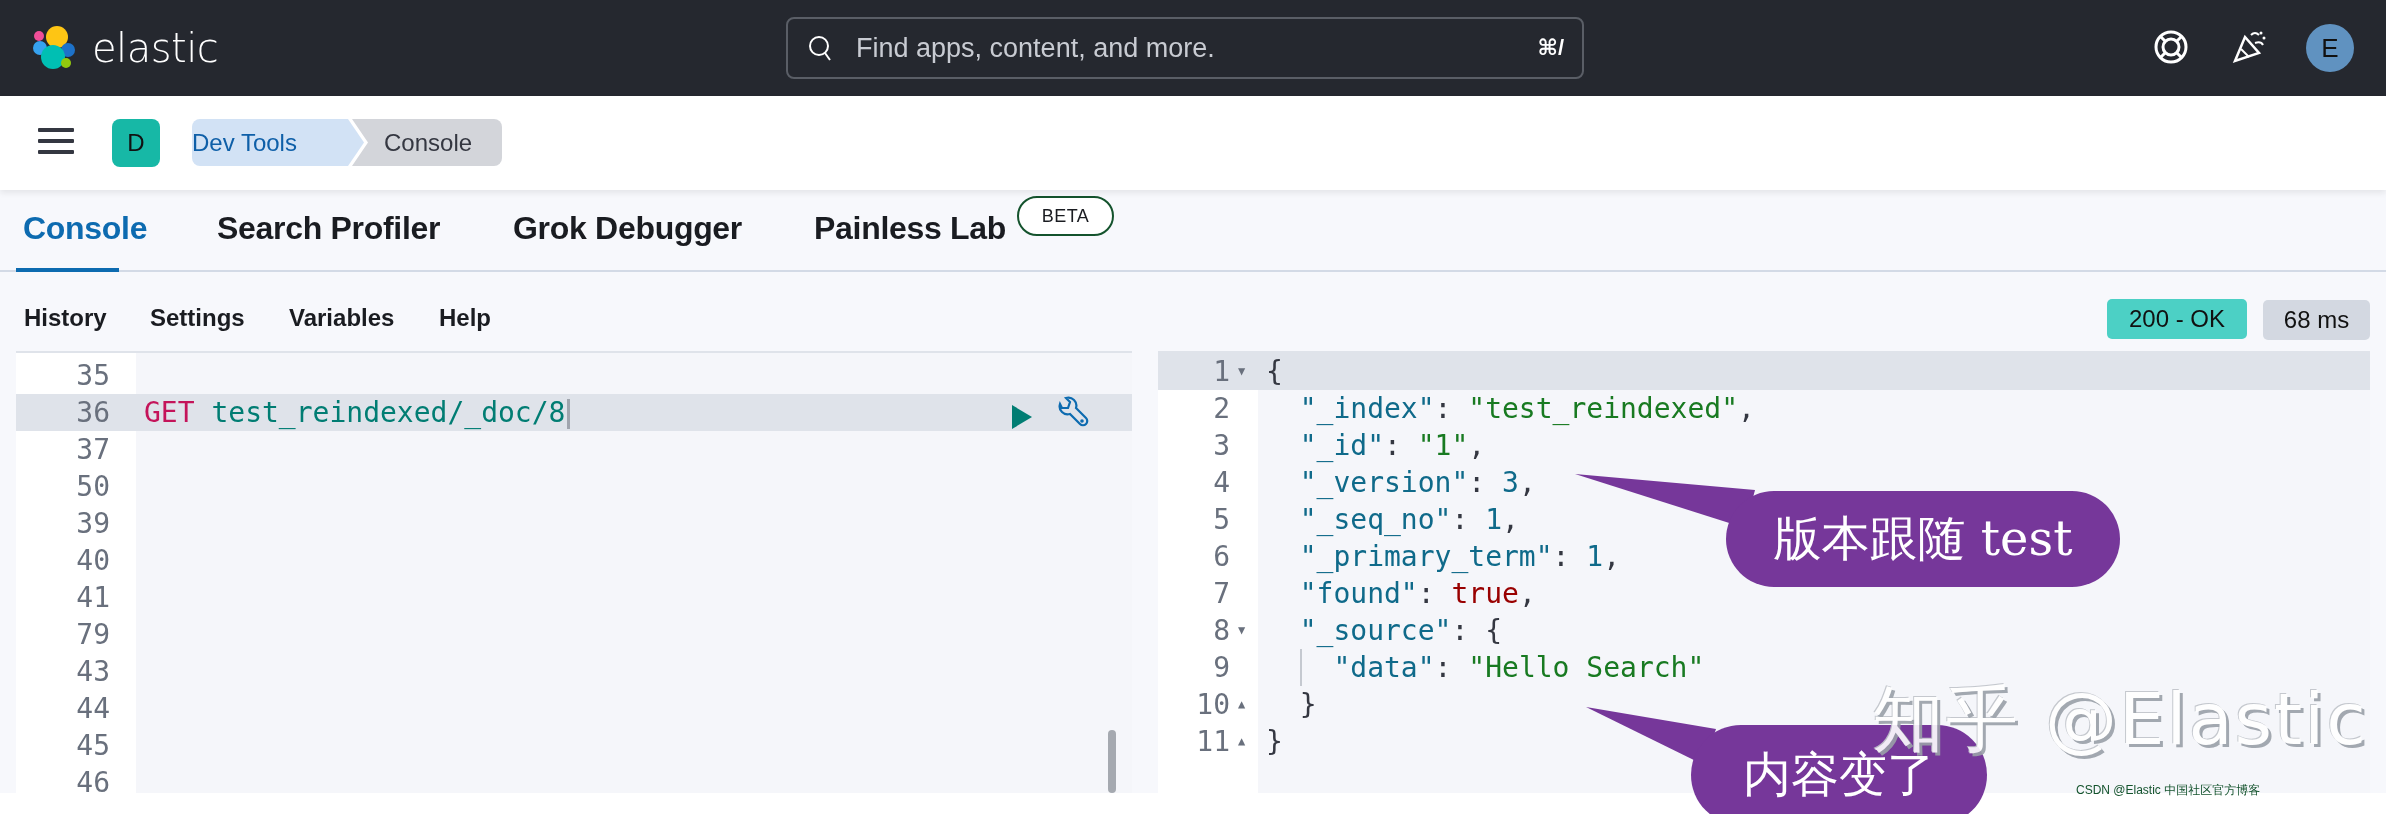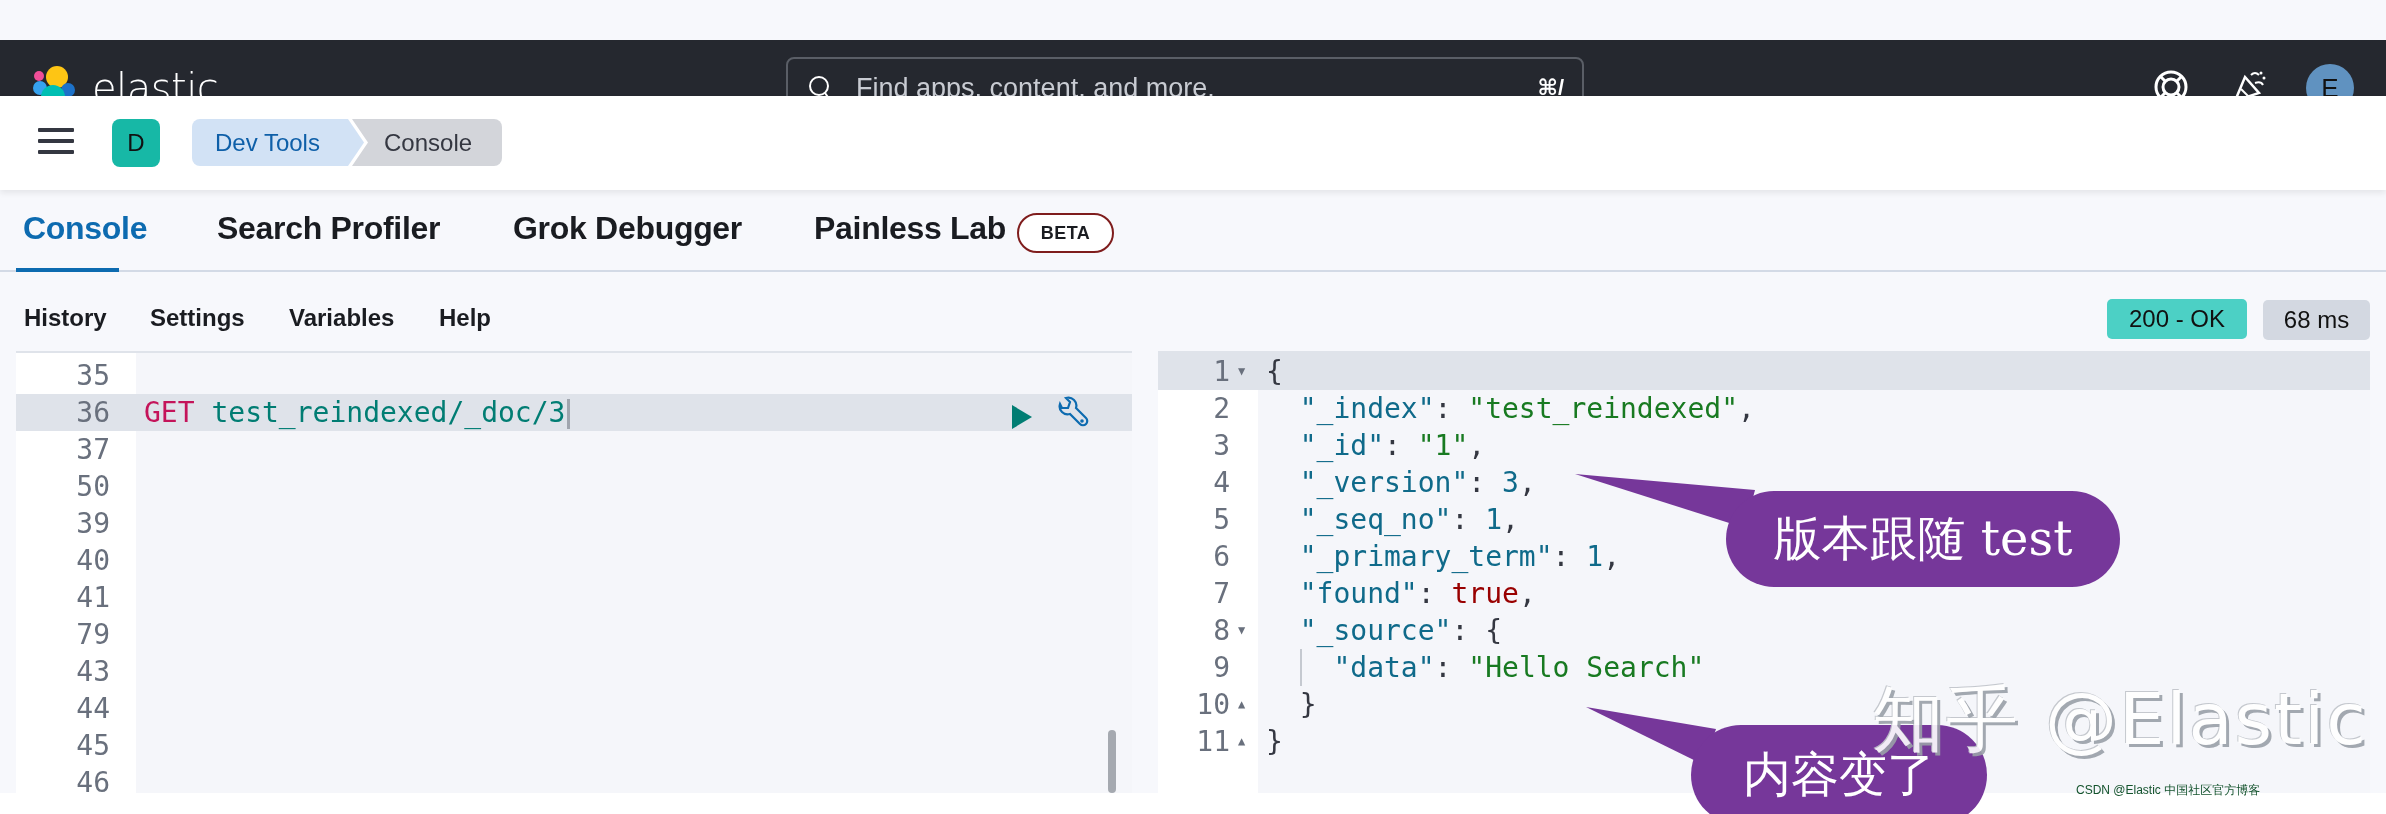--- a/index.html
+++ b/index.html
@@ -1,45 +1,45 @@
 <!DOCTYPE html>
 <html><head>
 <meta charset="utf-8">
 <style>
   * { box-sizing: border-box; margin: 0; padding: 0; }
   html, body { width: 2386px; height: 814px; overflow: hidden; background: #f7f8fc; font-family: "Liberation Sans", "DejaVu Sans", sans-serif; }
 
   
-  .topbar { position: absolute; left: 0; top: 0; width: 2386px; height: 96px; background: #25282f; margin-top: 40px; }
+  .topbar { position: absolute; left: 0; top: 0; width: 2386px; height: 96px; background: #25282f; }
   .logo { position: absolute; left: 30px; top: 22px; height: 52px; display: flex; align-items: center; cursor: pointer; }
   .logo svg { width: 50px; height: 50px; }
   .logo-text { color: #ffffff; font-size: 40px; margin-left: 12px; font-family: "DejaVu Sans", sans-serif; font-weight: 300; letter-spacing: -0.5px; }
   .search { position: absolute; left: 786px; top: 17px; width: 798px; height: 62px; border: 2px solid #5a5e66; border-radius: 8px; background: #25282f; display: flex; align-items: center; padding: 0 18px; cursor: text; }
   .search-icon { width: 30px; height: 30px; margin-right: 20px; }
   .search-placeholder { color: #c8cbd2; font-size: 27px; flex: 1; }
   .search-shortcut { color: #ffffff; font-size: 22px; font-weight: bold; }
   .hdr-icon { position: absolute; top: 26px; width: 42px; height: 42px; display: flex; align-items: center; justify-content: center; cursor: pointer; }
   .help-icon { left: 2150px; }
   .news-icon { left: 2228px; }
   .user-avatar { position: absolute; left: 2306px; top: 24px; width: 48px; height: 48px; border-radius: 50%; background: #6092c0; color: #111; font-size: 26px; display: flex; align-items: center; justify-content: center; cursor: pointer; }
 
   
   .crumbbar { position: absolute; left: 0; top: 96px; width: 2386px; height: 94px; background: #ffffff; box-shadow: 0 3px 6px rgba(0,0,0,0.08); z-index: 2; }
   .hamburger { position: absolute; left: 38px; top: 128px; width: 36px; height: 28px; cursor: pointer; }
   .hamburger span { display: block; height: 4px; background: #343741; margin-bottom: 7px; border-radius: 1px; }
   .space-avatar { position: absolute; left: 112px; top: 119px; width: 48px; height: 48px; border-radius: 8px; background: #17b8a6; color: #111; font-size: 24px; display: flex; align-items: center; justify-content: center; cursor: pointer; }
-  .crumb-devtools { position: absolute; left: 192px; top: 119px; height: 47px; width: 172px; background: #d2e2f5; color: #0e5fa8; font-size: 24px; display: flex; align-items: center; padding-left: 23px; border-radius: 8px 0 0 8px; clip-path: polygon(0 0, 156px 0, 172px 50%, 156px 100%, 0 100%); cursor: pointer; }
+  .crumb-devtools { position: absolute; left: 192px; top: 119px; height: 47px; width: 172px; background: #d2e2f5; color: #0e5fa8; font-size: 24px; display: flex; align-items: center; border-radius: 8px 0 0 8px; clip-path: polygon(0 0, 156px 0, 172px 50%, 156px 100%, 0 100%); cursor: pointer; }
   .crumb-console { position: absolute; left: 352px; top: 119px; height: 47px; width: 150px; background: #d3d5da; color: #343741; font-size: 24px; display: flex; align-items: center; padding-left: 32px; border-radius: 0 8px 8px 0; clip-path: polygon(0 0, 100% 0, 100% 100%, 0 100%, 16px 50%); }
 
   
   .tabs { position: absolute; left: 0; top: 190px; width: 2386px; height: 82px; border-bottom: 2px solid #d3dae6; }
   .tab { position: absolute; top: 20px; font-size: 32px; font-weight: bold; color: #1a1c21; cursor: pointer; height: 60px; letter-spacing: -0.3px; }
   .tab.active { color: #0d6bb0; }
   .tab-underline { position: absolute; left: 16px; top: 78px; width: 103px; height: 4px; background: #0d6bb0; }
-  .beta-badge { position: absolute; left: 1017px; top: 213px; width: 97px; height: 40px; border: 2px solid #7f1d1d; border-radius: 20px; background: #ffffff; font-size: 18px; font-weight: bold; color: #1a1c21; display: flex; align-items: center; justify-content: center; letter-spacing: 0.5px; }
+  .beta-badge { position: absolute; left: 1017px; top: 196px; width: 97px; height: 40px; border: 2px solid #14532d; border-radius: 20px; background: #ffffff; font-size: 18px; font-weight: normal; color: #1a1c21; display: flex; align-items: center; justify-content: center; letter-spacing: 0.5px; }
 
   
   .toolbar-item { position: absolute; top: 304px; font-size: 24px; font-weight: bold; color: #1a1c21; cursor: pointer; }
   .status-badge { position: absolute; left: 2107px; top: 299px; width: 140px; height: 40px; background: #4cd0c5; border-radius: 5px; color: #111; font-size: 24px; display: flex; align-items: center; justify-content: center; }
   .time-badge { position: absolute; left: 2263px; top: 300px; width: 107px; height: 40px; background: #d3d8e1; border-radius: 5px; color: #111; font-size: 24px; display: flex; align-items: center; justify-content: center; }
 
   
   .mono { font-family: "DejaVu Sans Mono", "Liberation Mono", monospace; }
   .left-editor { position: absolute; left: 16px; top: 351px; width: 1116px; height: 442px; background: #f5f6fa; border-top: 2px solid #dfe3ea; overflow: hidden; }
   .left-gutter { position: absolute; left: 0; top: 0; width: 120px; height: 100%; background: #ffffff; }
@@ -151,21 +151,21 @@
 <div class="status-badge">200 - OK</div>
 <div class="time-badge">68 ms</div>
 
 <div class="left-editor mono">
   <div class="left-gutter"></div>
   <div class="line" style="top:4px">
     <span class="ln">35</span>
   </div>
   <div class="line active-line" style="top:41px">
     <span class="ln">36</span>
-    <span class="code"><span class="kw-get">GET</span><span class="url"> test_reindexed/_doc/3</span><span class="cursor"></span></span>
+    <span class="code"><span class="kw-get">GET</span><span class="url"> test_reindexed/_doc/8</span><span class="cursor"></span></span>
   </div>
   <div class="line" style="top:78px">
       <span class="ln">37</span>
     </div>
   <div class="line" style="top:115px">
       <span class="ln">50</span>
     </div>
   <div class="line" style="top:152px">
       <span class="ln">39</span>
     </div>

